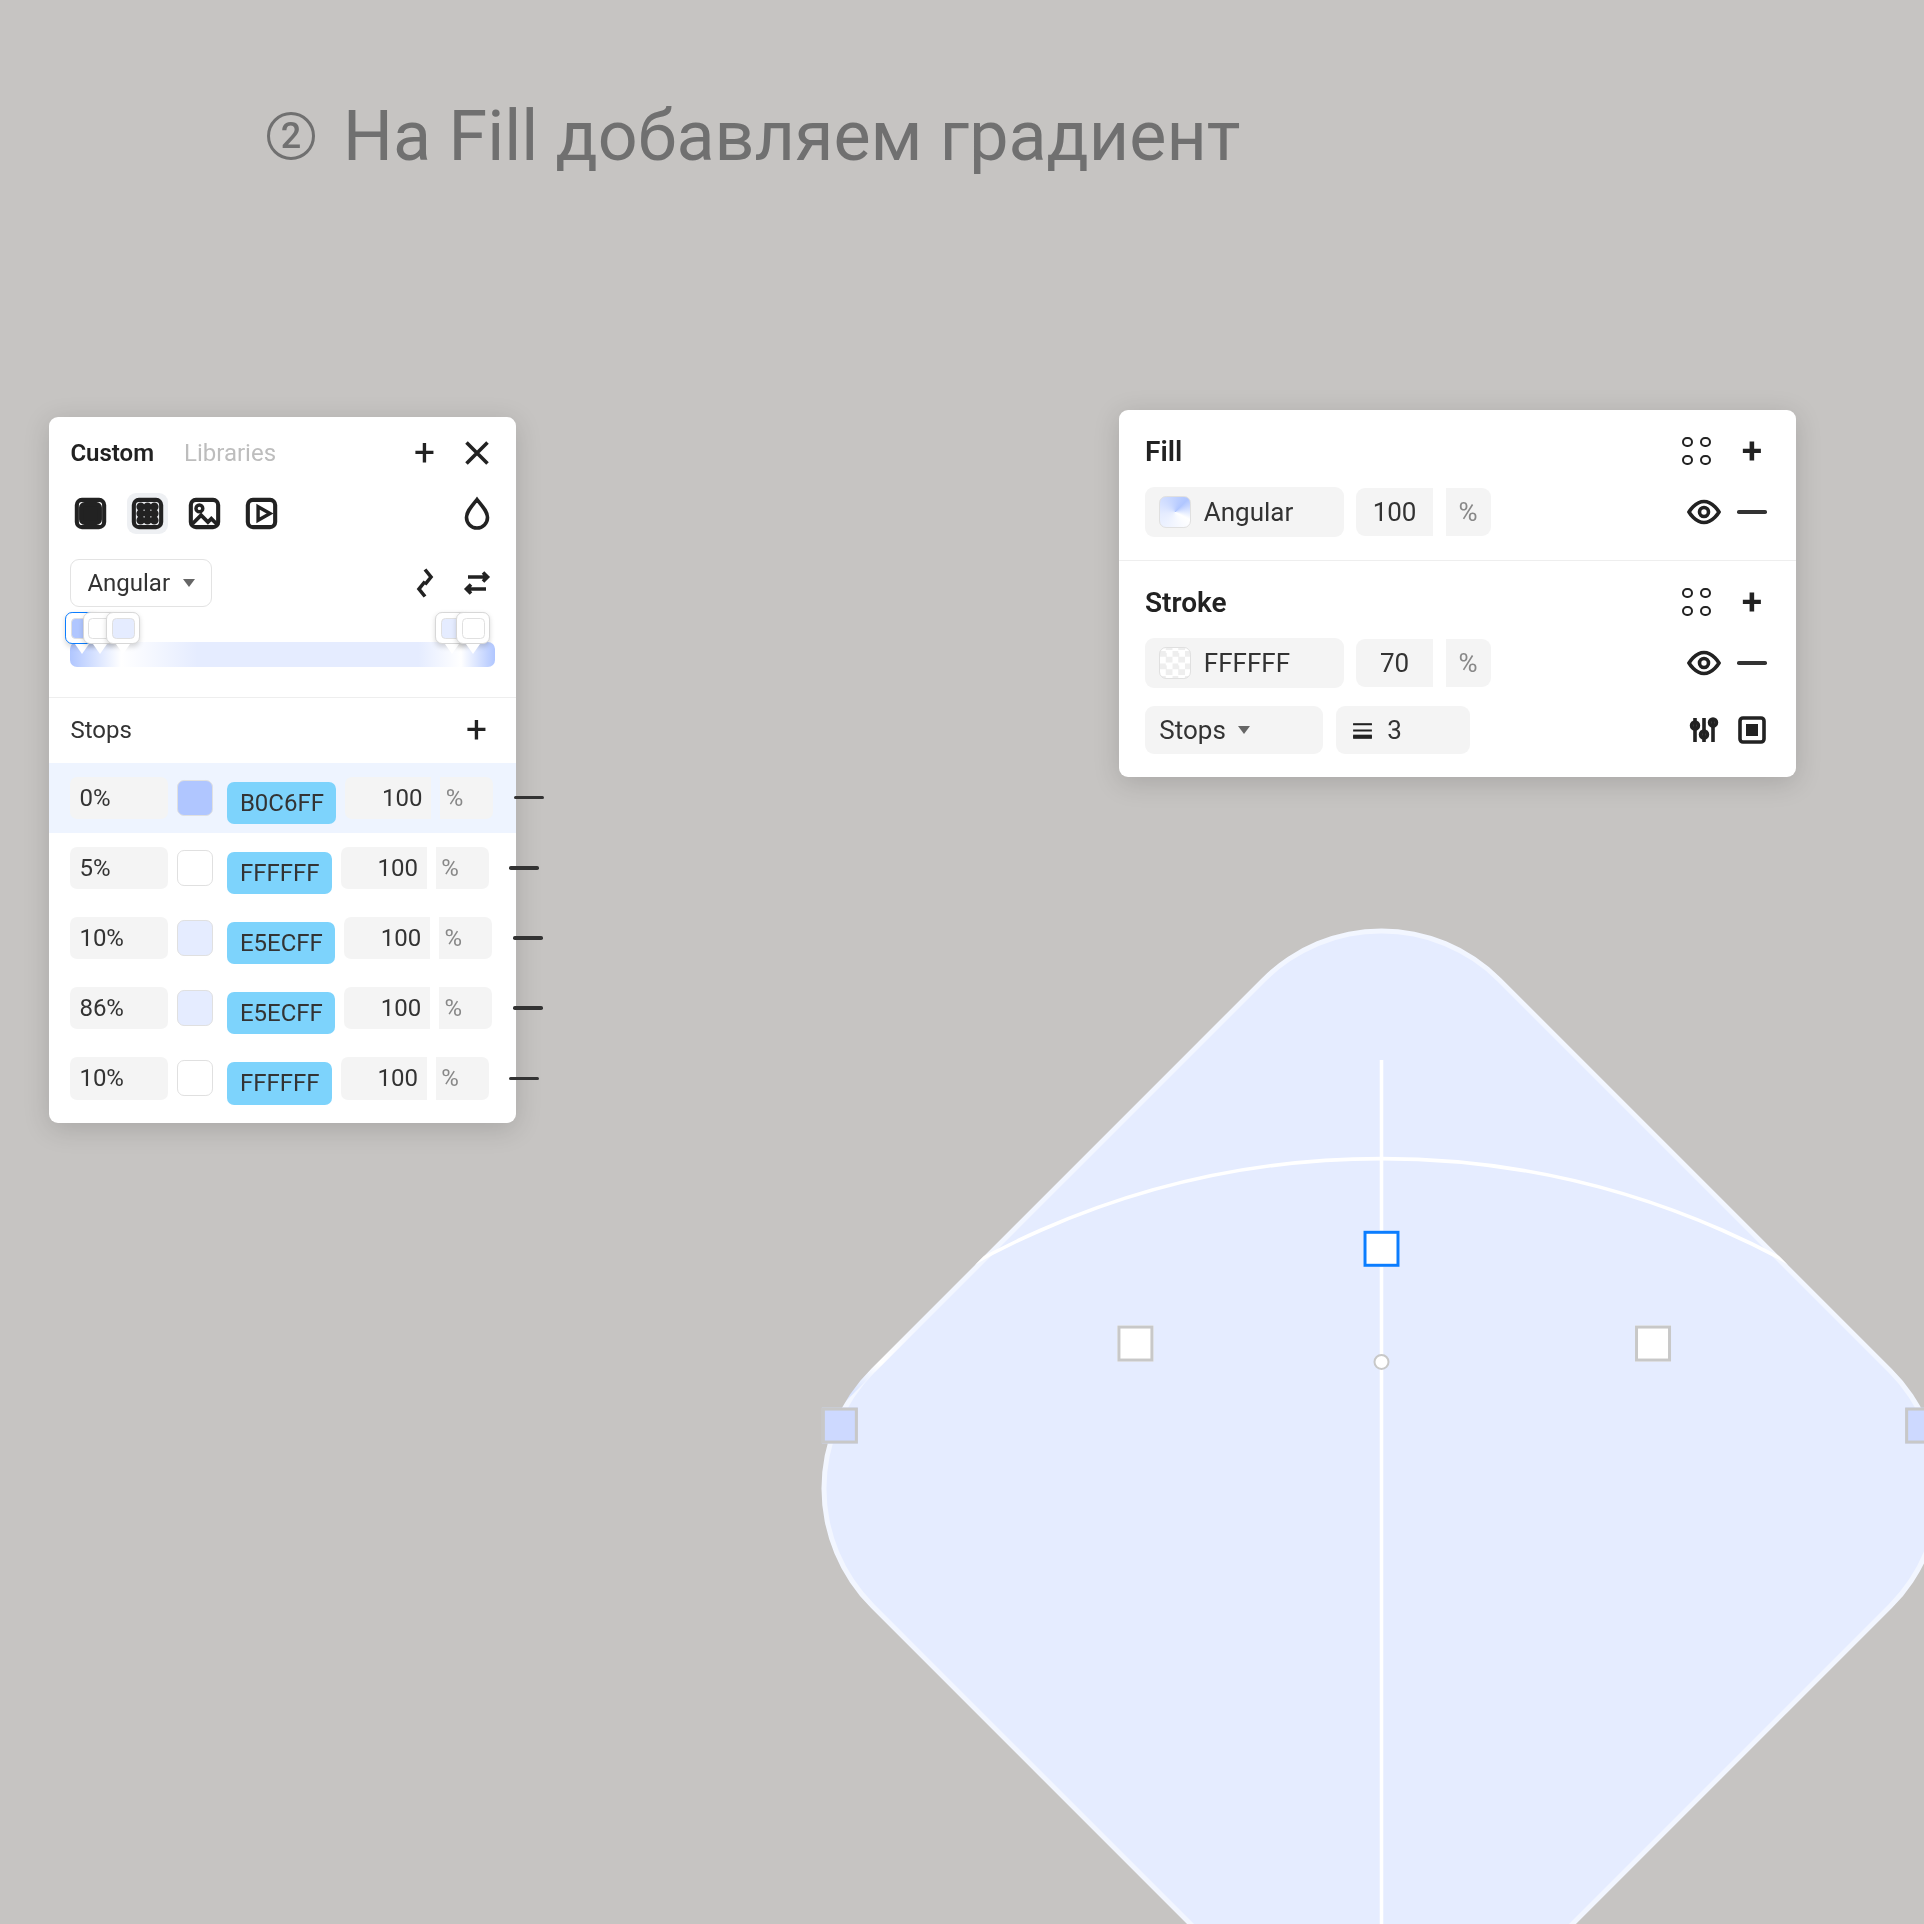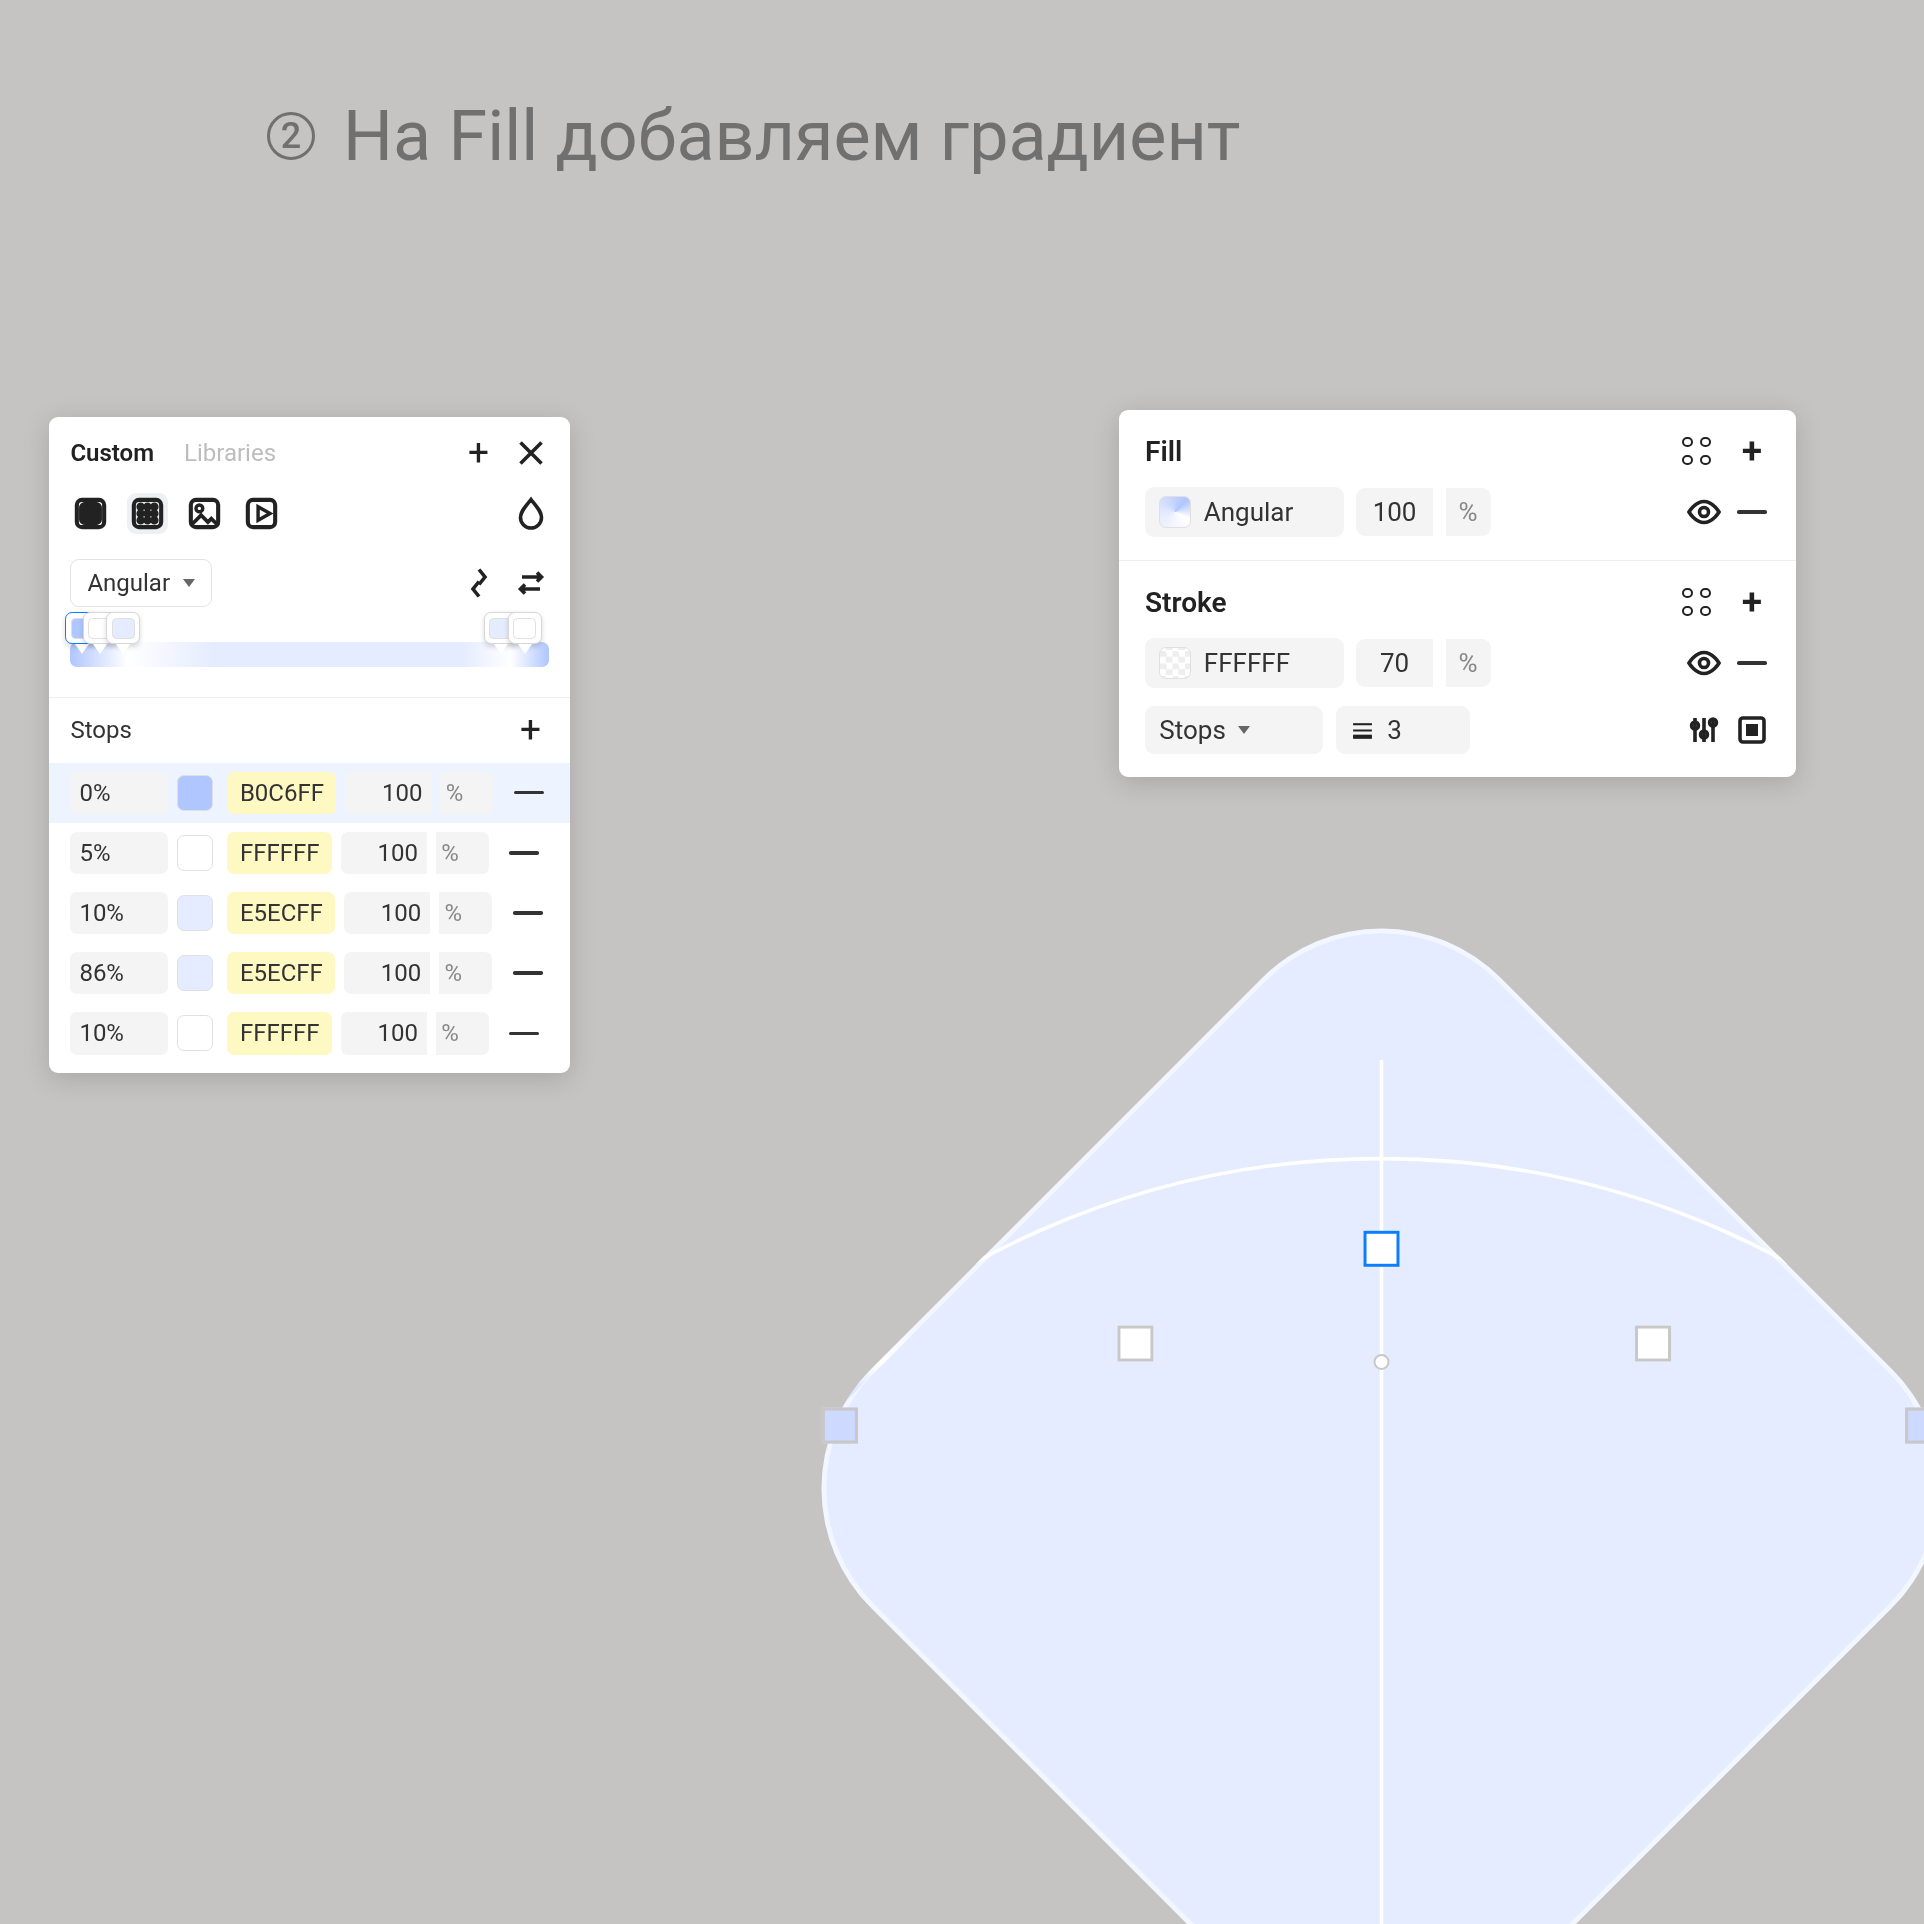--- a/index.html
+++ b/index.html
@@ -35,21 +35,21 @@
     font-weight: 500;
     position: relative;
     top: -5.3px;
   }
   .heading-line2 { padding-left: 82px; }
 
   
   .panel-color {
     position: absolute;
     left: 49px; top: 417px;
-    width: 521px;
+    width: 467px;
     background: #ffffff;
     border-radius: 9px;
     box-shadow: 0 5.3px 27px rgba(0,0,0,.15);
     padding-bottom: 9px;
   }
   .cp-tabs {
     display: flex; align-items: center;
     padding: 18px 21.4px 9px 21.4px;
   }
   .cp-tab {
@@ -114,21 +114,21 @@
     display:grid; grid-template-columns: 98px 41px 1fr 86px 53px 53px;
     align-items:center; gap: 9px;
     padding: 9px 21.4px;
     font-size:24px; color:#333;
   }
   .stop-row.sel { background:#eef4ff; }
   .stop-row .pct { background:#f4f4f4; border-radius:7.1px; padding:7.1px 9px; min-width:78px; }
   .stop-row .sw {
     width:36px; height:36px; border-radius:7.1px; border:0.9px solid #e0e0e0;
   }
-  .stop-row .hex { background:#fef9c3; border-radius:7.1px; padding:7.1px 12.5px; }
+  .stop-row .hex { background:#7dd3fc; border-radius:7.1px; padding:7.1px 12.5px;margin-top:10px; }
   .stop-row .op { background:#f4f4f4; border-radius:7.1px 0 0 7.1px; padding:7.1px 9px; text-align:right;}
   .stop-row .opu { background:#f4f4f4; border-radius:0 7.1px 7.1px 0; padding:7.1px 5.3px; color:#888;}
   .minus { width:30px; height:3.6px; background:#333; border-radius:1.8px; margin:0 auto;}
 
   
   .panel-props {
     position: absolute;
     left: 1119px; top: 410px;
     width: 677px;
     background:#fff; border-radius:9px;

